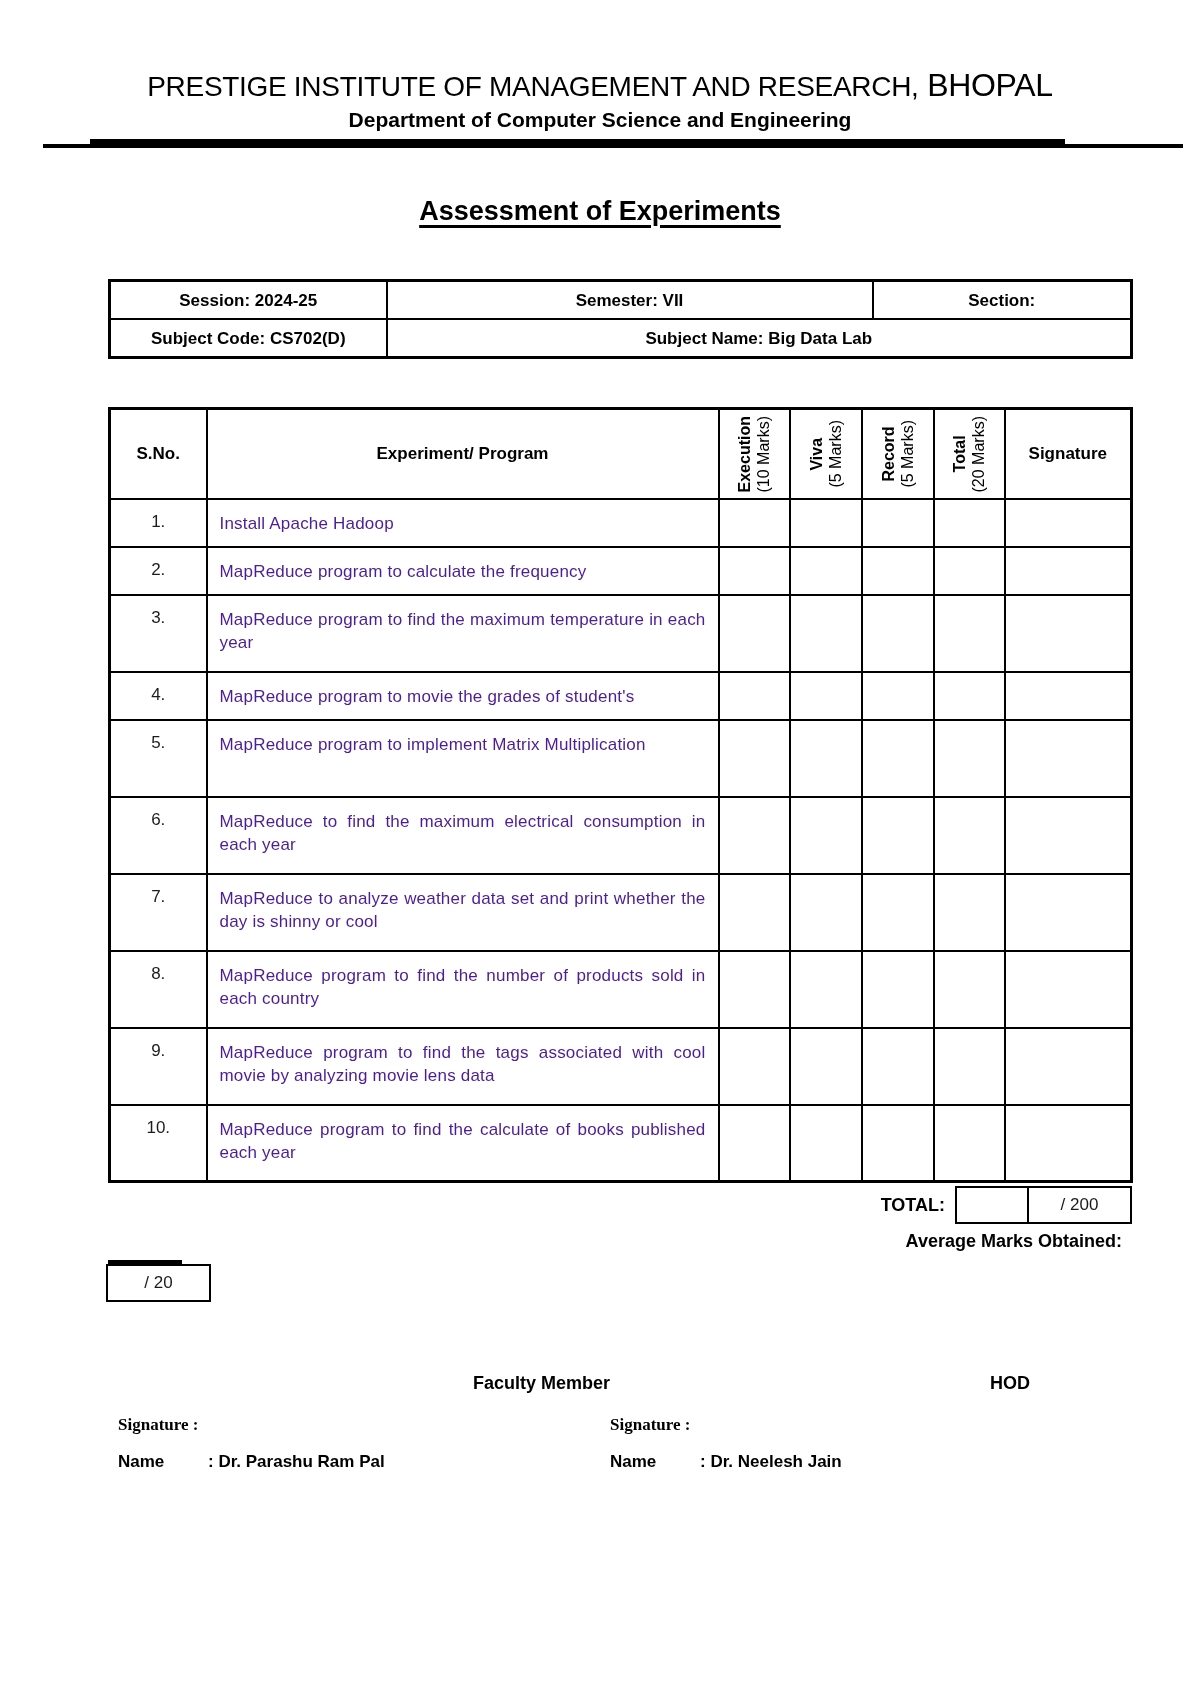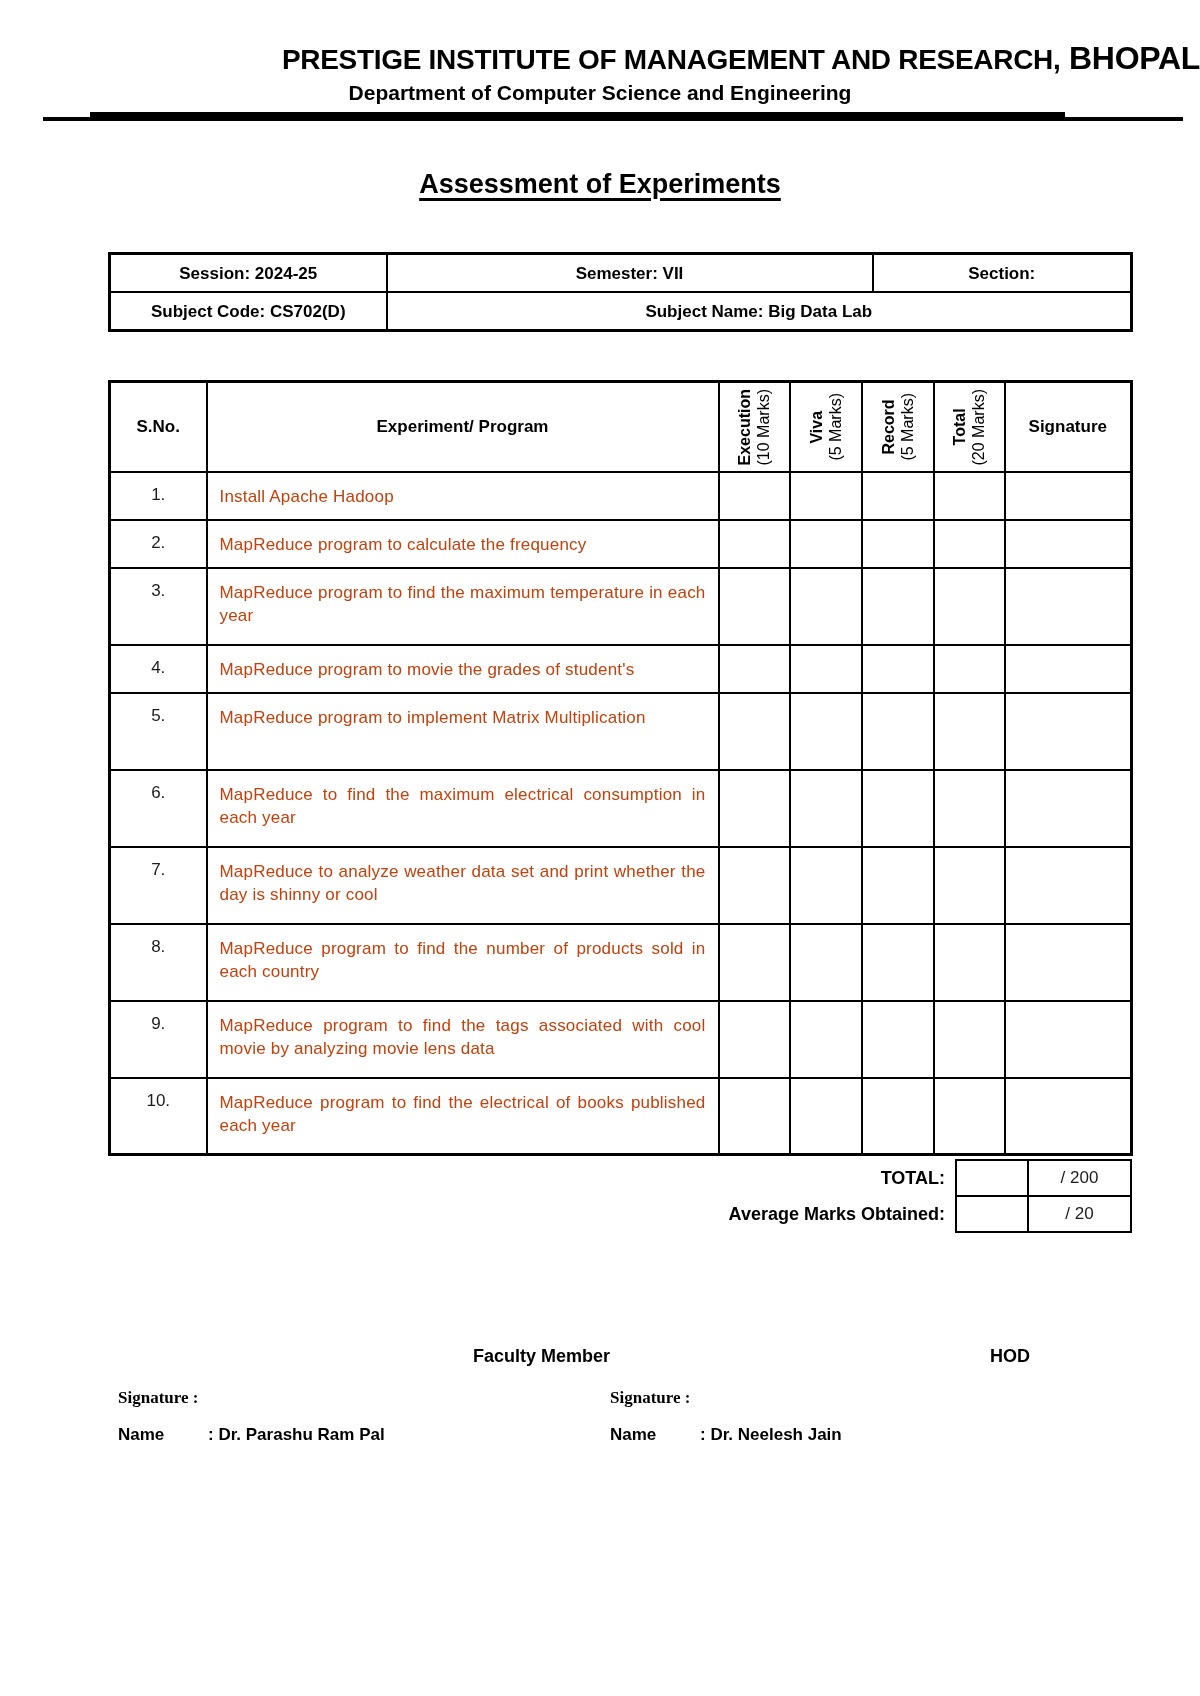--- a/index.html
+++ b/index.html
@@ -9,23 +9,23 @@
     height: 1696px;
     font-family: "Liberation Sans", sans-serif;
     color: #000;
     overflow: hidden;
     position: relative;
   }
   .page { width: 1200px; height: 1696px; }
 
   
   .inst-head {
-    margin-top: 41px;
-    text-align: right;
-    font-weight: bold;
+    margin-top: 68px;
+    text-align: center;
+    font-weight: normal;
     font-size: 28px;
     line-height: 34px;
     letter-spacing: -0.3px;
     white-space: nowrap;
   }
   .inst-city { font-size: 32px; }
   .dept-head {
     margin-top: 3px;
     text-align: center;
     font-weight: bold;
@@ -104,32 +104,32 @@
     vertical-align: top;
     padding-top: 12px;
     font-size: 17px;
     color: #1c1c1c;
   }
   .main-table td.exp {
     vertical-align: top;
     padding: 12px 12px 8px 12px;
     font-size: 17px;
     line-height: 23px;
-    color: #c2410c;
+    color: #4c1d95;
     text-align: justify;
     text-align-last: left;
     letter-spacing: 0.2px;
     margin-top: 8px;
   }
   .main-table td.mark-cell { background: #fff; }
 
   
   .totals-block { margin: 3px 0 0 108px; width: 1024px; }
   .totals-row { display: flex; height: 38px; }
-  .totals-row + .totals-row { margin-top: -2px; }
+  .totals-row + .totals-row { margin-top: -2px; flex-direction: column; }
   .t-label {
     flex: 1;
     text-align: right;
     padding-right: 10px;
     font-weight: bold;
     font-size: 18px;
     line-height: 38px;
   }
   .t-box1 { width: 74px;  border: 2px solid #000; }
   .t-box2 {
@@ -292,21 +292,21 @@
         <td class="sno">9.</td>
         <td class="exp">MapReduce program to find the tags associated with cool movie by analyzing movie lens data</td>
         <td class="mark-cell"></td>
         <td class="mark-cell"></td>
         <td class="mark-cell"></td>
         <td class="mark-cell"></td>
         <td class="mark-cell"></td>
       </tr>
       <tr class="double">
         <td class="sno">10.</td>
-        <td class="exp">MapReduce program to find the electrical of books published each year</td>
+        <td class="exp">MapReduce program to find the calculate of books published each year</td>
         <td class="mark-cell"></td>
         <td class="mark-cell"></td>
         <td class="mark-cell"></td>
         <td class="mark-cell"></td>
         <td class="mark-cell"></td>
       </tr>
     </tbody>
   </table>
 
   <div class="totals-block">

